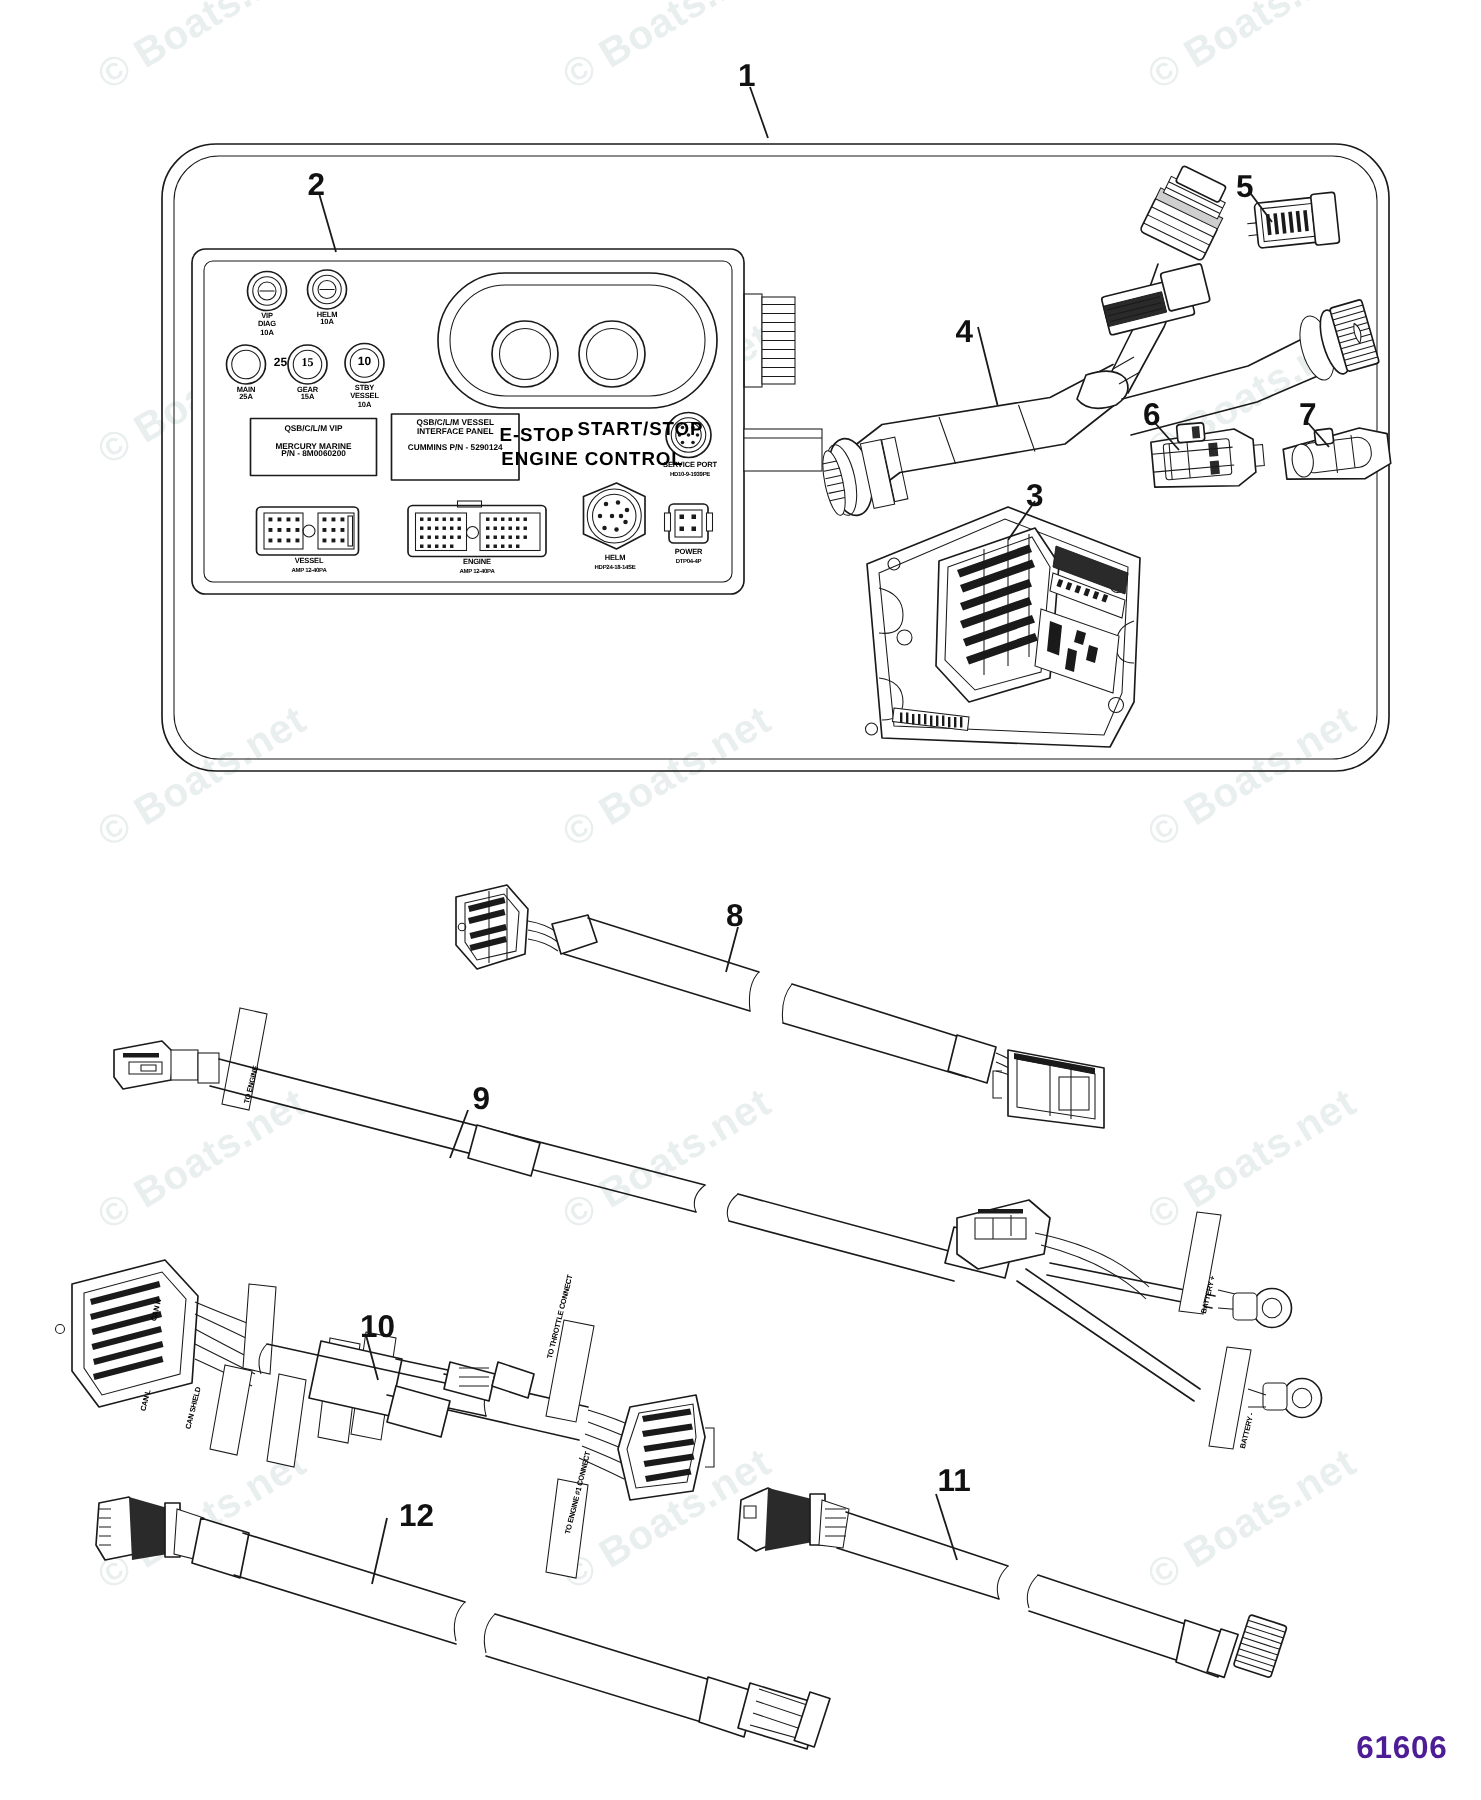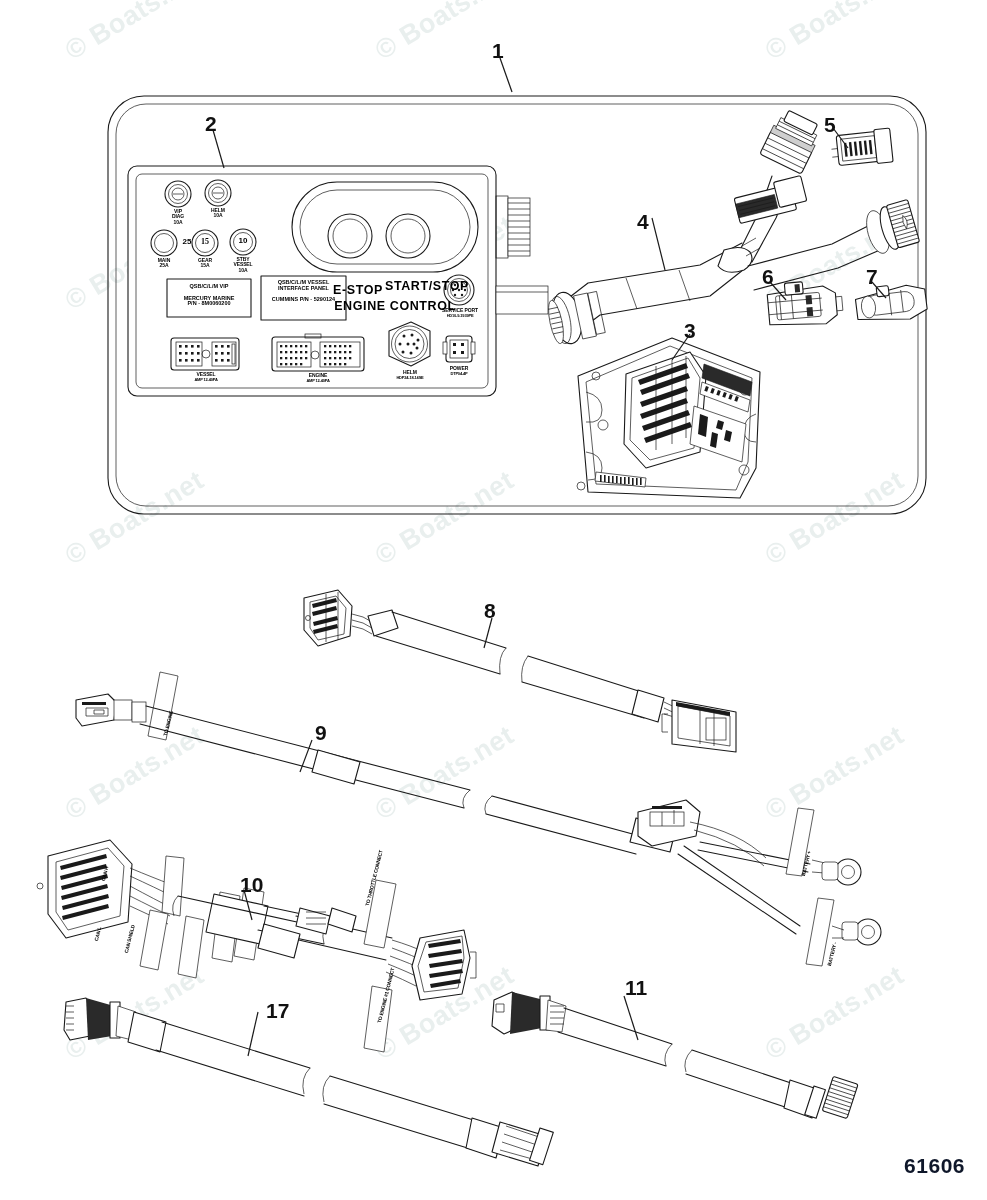--- a/index.html
+++ b/index.html
@@ -7,21 +7,21 @@
        font-family:"Liberation Sans", sans-serif;color:#111;}
   #sheet{position:absolute;inset:0;width:987px;height:1200px;}
   svg.layer{position:absolute;left:0;top:0;width:987px;height:1200px;}
   .wm{position:absolute;color:#e9efee;font-family:"Liberation Sans",sans-serif;
       font-weight:700;font-size:27px;white-space:nowrap;
       transform:rotate(-31deg);transform-origin:left top;
       user-select:none;pointer-events:none;letter-spacing:.5px;}
   .callout{position:absolute;font-family:"Liberation Sans",sans-serif;
       font-weight:700;font-size:21px;color:#111;line-height:1;}
   .pageno{position:absolute;right:22px;bottom:22px;font-weight:700;
-      font-size:21px;letter-spacing:.5px;color:#0f172a;}
+      font-size:21px;letter-spacing:.5px;color:#4c1d95;}
   .plabel{position:absolute;font-family:"Liberation Sans",sans-serif;
       font-weight:700;color:#000;text-align:center;line-height:1.05;
       white-space:pre-line;}
   .f5{font-size:5px;letter-spacing:-.1px;}
   .f55{font-size:5.5px;}
   .f4{font-size:4px;letter-spacing:-.2px;}
   .f12{font-size:12.5px;letter-spacing:.6px;}
   .tagtxt{position:absolute;font-family:"Liberation Sans",sans-serif;
       font-weight:700;font-size:5px;color:#000;white-space:nowrap;
       transform-origin:left top;letter-spacing:-.2px;}
@@ -609,21 +609,21 @@
       <div class="callout" style="left: 205px; top: 113px;">2</div>
       <div class="callout" style="left: 684px; top: 320px;">3</div>
       <div class="callout" style="left: 637px; top: 211px;">4</div>
       <div class="callout" style="left: 824px; top: 114px;">5</div>
       <div class="callout" style="left: 762px; top: 266px;">6</div>
       <div class="callout" style="left: 866px; top: 266px;">7</div>
       <div class="callout" style="left: 484px; top: 600px;">8</div>
       <div class="callout" style="left: 315px; top: 722px;">9</div>
       <div class="callout" style="left: 240px; top: 874px;">10</div>
       <div class="callout" style="left: 625px; top: 977px;">11</div>
-      <div class="callout" style="left: 266px; top: 1000px;">17</div>
+      <div class="callout" style="left: 266px; top: 1000px;">12</div>
     </div>
 
   <div class="plabel f5" style="left:154px;top:209px;width:48px;">VIP
 DIAG
 10A</div>
   <div class="plabel f5" style="left:196px;top:208px;width:44px;">HELM
 10A</div>
   <div class="plabel f5" style="left:142px;top:258px;width:44px;">MAIN
 25A</div>
   <div class="plabel f5" style="left:183px;top:258px;width:44px;">GEAR

